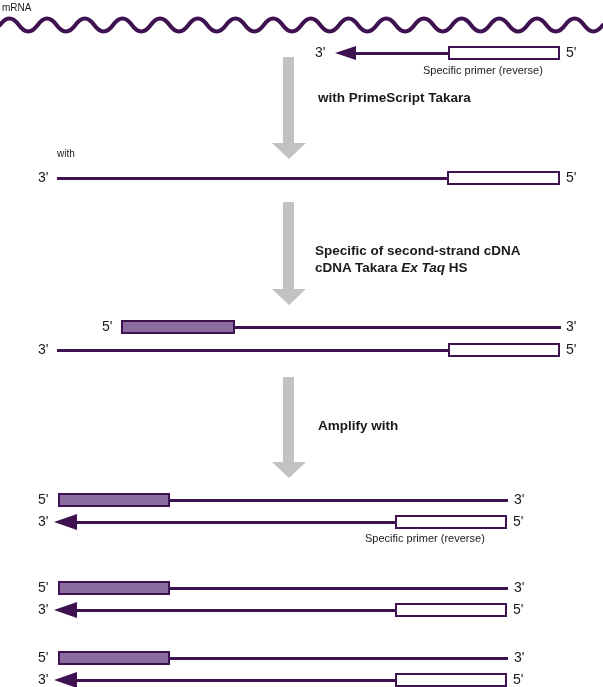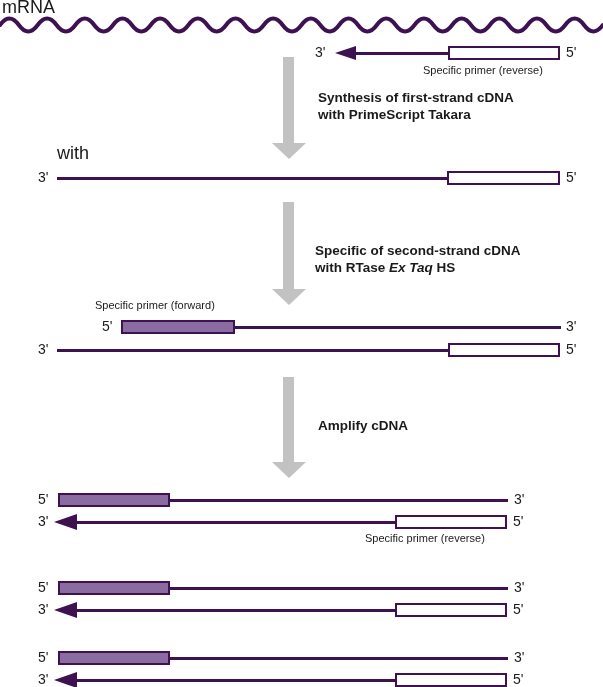--- a/index.html
+++ b/index.html
@@ -1,21 +1,21 @@
 <!DOCTYPE html>
 <html><head>
 <meta charset="utf-8">
 <style>
   html,body{margin:0;padding:0;background:#fff;}
   .canvas{
     position:relative;width:603px;height:687px;background:#ffffff;
     font-family:"Liberation Sans",sans-serif;overflow:hidden;
     --purple-dark:#3E1151;--purple-fill:#8A6CA0;--arrow-gray:#C2C2C2;--text:#1A1A1A;
   }
-  .lbl{position:absolute;color:var(--text);font-size:18px;line-height:15px;white-space:nowrap;text-align:center;}
+  .lbl{position:absolute;color:var(--text);font-size:10px;line-height:15px;white-space:nowrap;text-align:center;}
   .prime{position:absolute;color:var(--text);font-size:14px;line-height:15px;white-space:nowrap;}
   .caption{position:absolute;color:var(--text);font-size:11px;white-space:nowrap;}
   .step{position:absolute;color:var(--text);font-size:13.5px;font-weight:bold;line-height:17px;white-space:nowrap;}
   .hline{position:absolute;height:2.5px;background:var(--purple-dark);}
   .obox{position:absolute;height:14px;box-sizing:border-box;border:2.5px solid var(--purple-dark);background:#fff;}
   .fbox{position:absolute;height:14px;box-sizing:border-box;border:2px solid var(--purple-dark);background:var(--purple-fill);}
   .tri-left{position:absolute;width:0;height:0;border-top:7px solid transparent;border-bottom:7px solid transparent;border-right:21px solid var(--purple-dark);}
   .tri-left.big{border-top-width:8px;border-bottom-width:8px;border-right-width:23px;}
   .gshaft{position:absolute;width:11px;background:var(--arrow-gray);}
   .ghead{position:absolute;width:0;height:0;border-left:17px solid transparent;border-right:17px solid transparent;border-top:16px solid var(--arrow-gray);}
@@ -35,52 +35,50 @@
   <span class="prime" style="left:315px;top:45px;">3'</span>
   <span class="tri-left" style="left:335px;top:46px;"></span>
   <span class="hline" style="left:352px;top:52px;width:98px;"></span>
   <span class="obox" style="left:448px;top:46px;width:112px;"></span>
   <span class="prime" style="left:566px;top:45px;">5'</span>
   <span class="caption" style="left:423px;top:64px;">Specific primer (reverse)</span>
 
   <span class="gshaft" style="left:283px;top:57px;height:87px;"></span>
   <span class="ghead" style="left:272px;top:143px;"></span>
   <div class="step" style="left:318px;top:89px;">
-    <div><span>Synthesis of first-strand cDNA</span></div>
     <div><span>with PrimeScript Takara</span><i></i><span></span></div>
   </div>
 
   <div class="lbl" style="left:57px;top:146px;">with</div>
   <span class="prime" style="left:38px;top:170px;">3'</span>
   <span class="hline" style="left:57px;top:177px;width:392px;"></span>
   <span class="obox" style="left:447px;top:171px;width:113px;"></span>
   <span class="prime" style="left:566px;top:170px;">5'</span>
 
   <span class="gshaft" style="left:283px;top:202px;height:88px;"></span>
   <span class="ghead" style="left:272px;top:289px;"></span>
   <div class="step" style="left:315px;top:242px;">
     <div><span>Specific of second-strand cDNA</span></div>
-    <div><span>with RTase </span><i>Ex Taq</i><span> HS</span></div>
+    <div><span>cDNA Takara </span><i>Ex Taq</i><span> HS</span></div>
   </div>
 
-  <span class="caption" style="left:95px;top:299px;">Specific primer (forward)</span>
   <span class="prime" style="left:102px;top:319px;">5'</span>
   <span class="fbox" style="left:121px;top:320px;width:114px;"></span>
   <span class="hline" style="left:234px;top:326px;width:327px;"></span>
   <span class="prime" style="left:566px;top:319px;">3'</span>
 
   <span class="prime" style="left:38px;top:342px;">3'</span>
   <span class="hline" style="left:57px;top:349px;width:393px;"></span>
   <span class="obox" style="left:448px;top:343px;width:112px;"></span>
   <span class="prime" style="left:566px;top:342px;">5'</span>
 
   <span class="gshaft" style="left:283px;top:377px;height:86px;"></span>
   <span class="ghead" style="left:272px;top:462px;"></span>
   <div class="step" style="left:318px;top:417px;">
-    <div><span>Amplify cDNA</span></div>
+    <div><span>Amplify with</span></div>
   </div>
 
   <span class="prime" style="left:38px;top:492px;">5'</span>
   <span class="fbox" style="left:58px;top:493px;width:112px;"></span>
   <span class="hline" style="left:169px;top:499px;width:339px;"></span>
   <span class="prime" style="left:514px;top:492px;">3'</span>
   <span class="prime" style="left:38px;top:514px;">3'</span>
   <span class="tri-left big" style="left:54px;top:514px;"></span>
   <span class="hline" style="left:73px;top:521px;width:324px;"></span>
   <span class="obox" style="left:395px;top:515px;width:112px;"></span>

